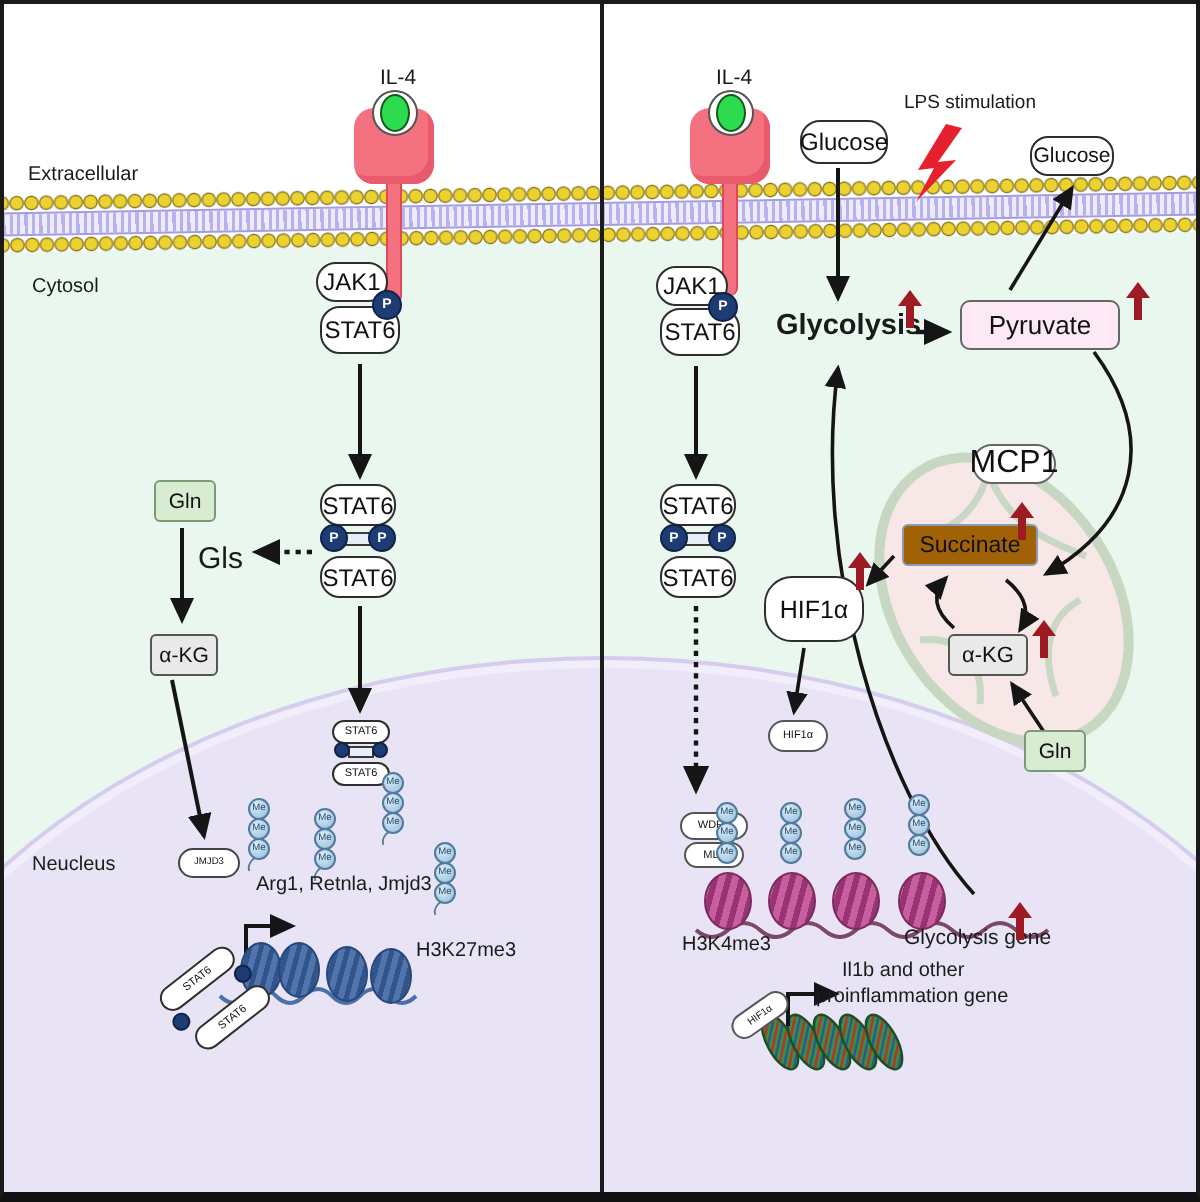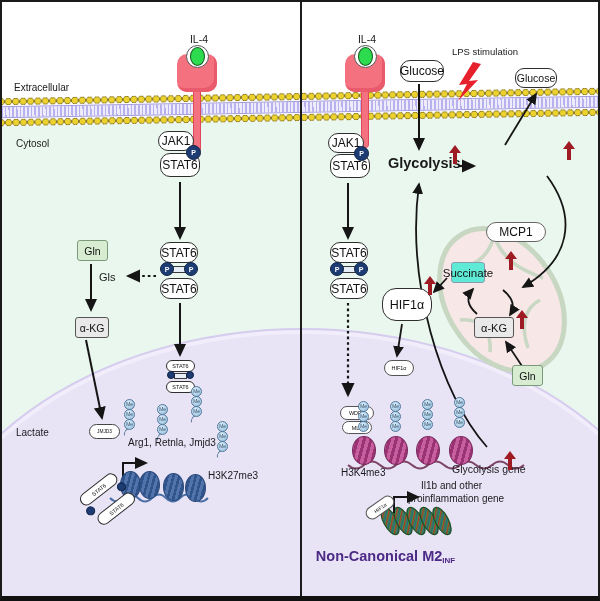--- a/index.html
+++ b/index.html
@@ -155,28 +155,28 @@
         <span>P</span>
       </div>
     <div class="pill" style="left:0;top:36px;width:38px;height:21px">
         <span>STAT6</span>
       </div>
   </div>
 
   <div class="pill sq" style="left:77px;top:240px;width:31px;height:21px;background:#d8ecd2;border-color:#7a9a7a;font-size:10.5px">
       <span>Gln</span>
     </div>
-  <div class="lbl" style="left:99px;top:271px;font-size:11px">Gls</div>
+  <div class="lbl" style="left:99px;top:271px;font-size:15px">Gls</div>
   <div class="pill sq" style="left:75px;top:317px;width:34px;height:21px;background:#e9e9e9;border-color:#555;font-size:10.5px">
       <span>α-KG</span>
     </div>
   <div class="pill" style="left:89px;top:424px;width:31px;height:15px;border-radius:8px;font-size:4.8px;border-color:#444">
       <span>JMJD3</span>
     </div>
-  <div class="lbl" style="left:16px;top:427px">Lactate</div>
+  <div class="lbl" style="left:16px;top:427px">Neucleus</div>
 
   <div class="dimer" style="left:166px;top:360px;width:30px">
     <div class="pill" style="left:0;top:0;width:29px;height:12px;font-size:5.5px;border-width:1px">
         <span>STAT6</span>
       </div>
     <div class="bar" style="left:8px;top:13px;width:13px;height:6px"></div>
     <div class="pc" style="left:1px;top:11px;width:8px;height:8px"></div>
     <div class="pc" style="left:20px;top:11px;width:8px;height:8px"></div>
     <div class="pill" style="left:0;top:21px;width:29px;height:12px;font-size:5.5px;border-width:1px">
         <span>STAT6</span>
@@ -258,26 +258,29 @@
 
   <div class="pill" style="left:400px;top:60px;width:44px;height:22px">
       <span>Glucose</span>
     </div>
   <div class="lbl" style="left:442px;top:46px;width:86px;text-align:center;font-size:9.5px">LPS stimulation</div>
   <div class="pill" style="left:515px;top:68px;width:42px;height:20px;font-size:10.5px;border-radius:9px">
       <span>Glucose</span>
     </div>
   <div class="lbl" style="left:388px;top:155px;width:70px;text-align:center;font-weight:bold;font-size:14.5px">Glycolysis</div>
   <div class="rup" style="left:449px;top:145px"></div>
+  <div class="pill sq" style="left:480px;top:150px;width:80px;height:25px;background:#fce9f5;border-color:#666;font-size:13px;border-radius:5px">
+      <span>Pyruvate</span>
+    </div>
   <div class="rup" style="left:563px;top:141px"></div>
 
-  <div class="pill" style="left:486px;top:222px;width:60px;height:20px;font-size:12px;border-color:#666;border-width:1.3px">
+  <div class="pill" style="left:486px;top:222px;width:42px;height:20px;font-size:16px;border-color:#666;border-width:1.3px">
       <span>MCP1</span>
     </div>
-  <div class="pill sq" style="left:451px;top:262px;width:34px;height:21px;background:#5eead4;border-color:#8a9ab0;font-size:11.5px">
+  <div class="pill sq" style="left:451px;top:262px;width:68px;height:21px;background:#a16207;border-color:#8a9ab0;font-size:11.5px">
       <span>Succinate</span>
     </div>
   <div class="rup" style="left:505px;top:251px"></div>
   <div class="pill sq" style="left:474px;top:317px;width:40px;height:21px;background:#e9e9e9;border-color:#555;font-size:11px">
       <span>α-KG</span>
     </div>
   <div class="rup" style="left:516px;top:310px"></div>
   <div class="rup" style="left:424px;top:276px"></div>
   <div class="pill sq" style="left:512px;top:365px;width:31px;height:21px;background:#d8ecd2;border-color:#7a9a7a;font-size:10.5px">
       <span>Gln</span>
@@ -325,17 +328,16 @@
   <div class="lbl" style="left:341px;top:467px">H3K4me3</div>
   <div class="lbl it" style="left:452px;top:463px;font-size:10.5px">Glycolysis gene</div>
   <div class="rup" style="left:504px;top:451px"></div>
 
   <div class="lbl it" style="left:421px;top:480px">Il1b and other</div>
   <div class="lbl it" style="left:408px;top:493px">proinflammation gene</div>
   <div class="pill" style="left:364px;top:501px;width:32px;height:13px;font-size:5px;border-width:1px;border-color:#555;transform:rotate(-35deg);z-index:31">
       <span>HIF1α</span>
     </div>
 
-  <div class="title" style="left:298px;top:548px;width:175px"><span>Non-Canonical M2</span><span class="sub">INF</span></div>
 
   <div class="divider"></div>
   <div class="frame"></div>
 </div>
 
 </body></html>

